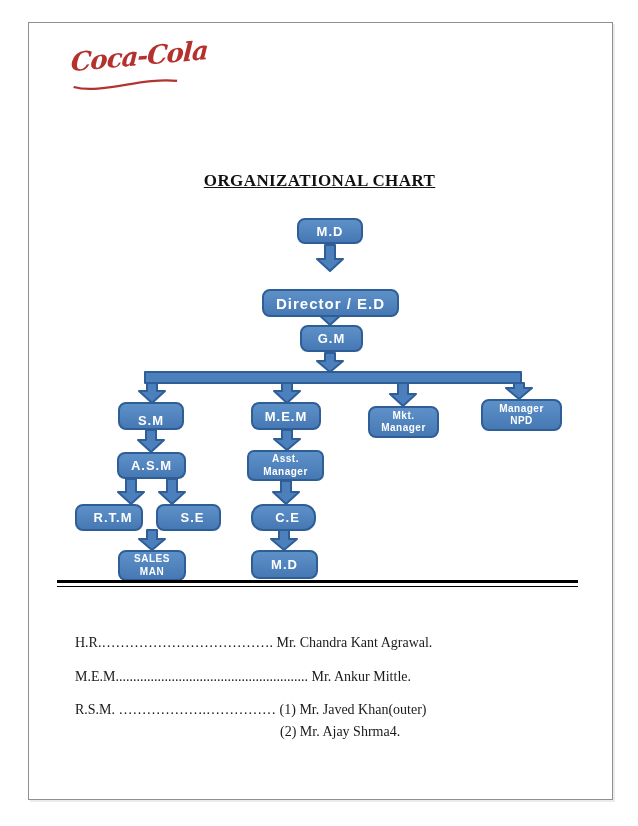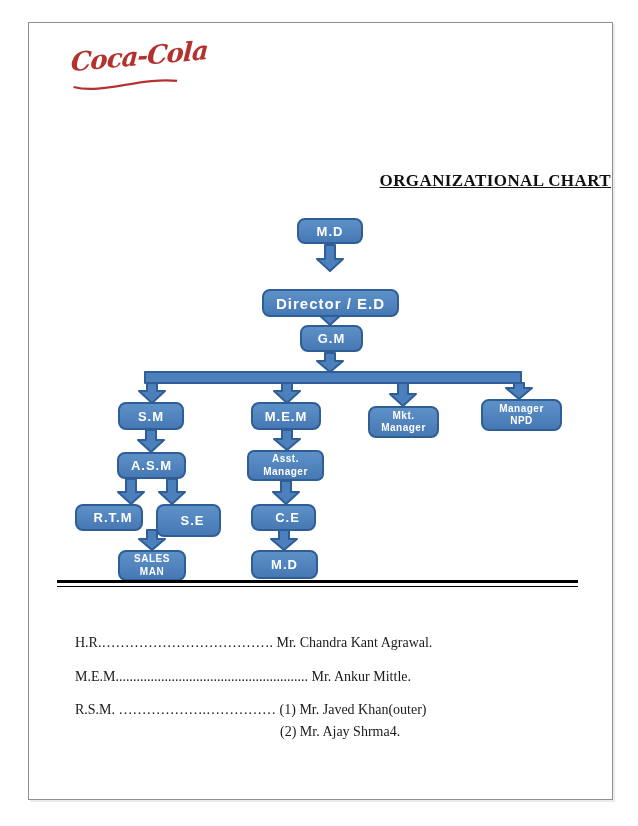--- a/index.html
+++ b/index.html
@@ -34,21 +34,21 @@
     font-size: 26px;
     letter-spacing: -1px;
     white-space: nowrap;
   }
   .logo-swash { position: absolute; left: 2px; top: 34px; }
   
   .doc-title {
     position: absolute;
     left: 28px; top: 171px;
     width: 583px;
-    text-align: right;
+    text-align: center;
     font-weight: bold;
     font-size: 17px;
     letter-spacing: 0.4px;
     color: #111;
     text-decoration: underline;
   }
   
   .chart-layer { position: absolute; left: 0; top: 0; width: 638px; height: 826px; }
   .conn { fill: #4c80bd; stroke: #2f5d96; stroke-width: 2; stroke-linejoin: round; }
   .node {
@@ -129,21 +129,21 @@
 
   <div class="node fs14" style="left:297px;top:218px;width:66px;height:26px;">
     <span class="lbl">M.D</span>
   </div>
   <div class="node fs15" style="left:262px;top:271px;width:137px;height:28px;margin-top:18px;">
     <span class="lbl">Director / E.D</span>
   </div>
   <div class="node fs14" style="left:300px;top:325px;width:63px;height:27px;">
     <span class="lbl">G.M</span>
   </div>
-  <div class="node fs14" style="left:118px;top:402px;width:66px;height:28px;">
+  <div class="node fs14" style="left:118px;top:402px;width:66px;height:28px;justify-content:flex-end;">
     <span class="lbl">S.M</span>
   </div>
   <div class="node fs14" style="left:251px;top:402px;width:70px;height:28px;">
     <span class="lbl">M.E.M</span>
   </div>
   <div class="node two-line" style="left:368px;top:406px;width:71px;height:32px;">
     <span>Mkt.</span>
     <span>Manager</span>
   </div>
   <div class="node two-line" style="left:481px;top:399px;width:81px;height:32px;">
@@ -153,24 +153,24 @@
   <div class="node fs14" style="left:117px;top:452px;width:69px;height:27px;">
     <span class="lbl">A.S.M</span>
   </div>
   <div class="node two-line" style="left:247px;top:450px;width:77px;height:31px;border-radius:7px;">
     <span>Asst.</span>
     <span>Manager</span>
   </div>
   <div class="node fs13" style="left:75px;top:504px;width:68px;height:27px;">
     <span class="lbl">R.T.M</span>
   </div>
-  <div class="node fs13" style="left:156px;top:504px;width:65px;height:33px;">
+  <div class="node fs13" style="left:156px;top:504px;width:65px;height:27px;">
     <span class="lbl">S.E</span>
   </div>
-  <div class="node fs13" style="left:251px;top:504px;width:65px;height:27px;">
+  <div class="node fs13" style="left:251px;top:504px;width:65px;height:27px;border-radius:12px;">
     <span class="lbl">C.E</span>
   </div>
   <div class="node two-line" style="left:118px;top:550px;width:68px;height:31px;">
     <span>SALES</span>
     <span>MAN</span>
   </div>
   <div class="node fs14" style="left:251px;top:550px;width:67px;height:29px;">
     <span class="lbl">M.D</span>
   </div>
 

